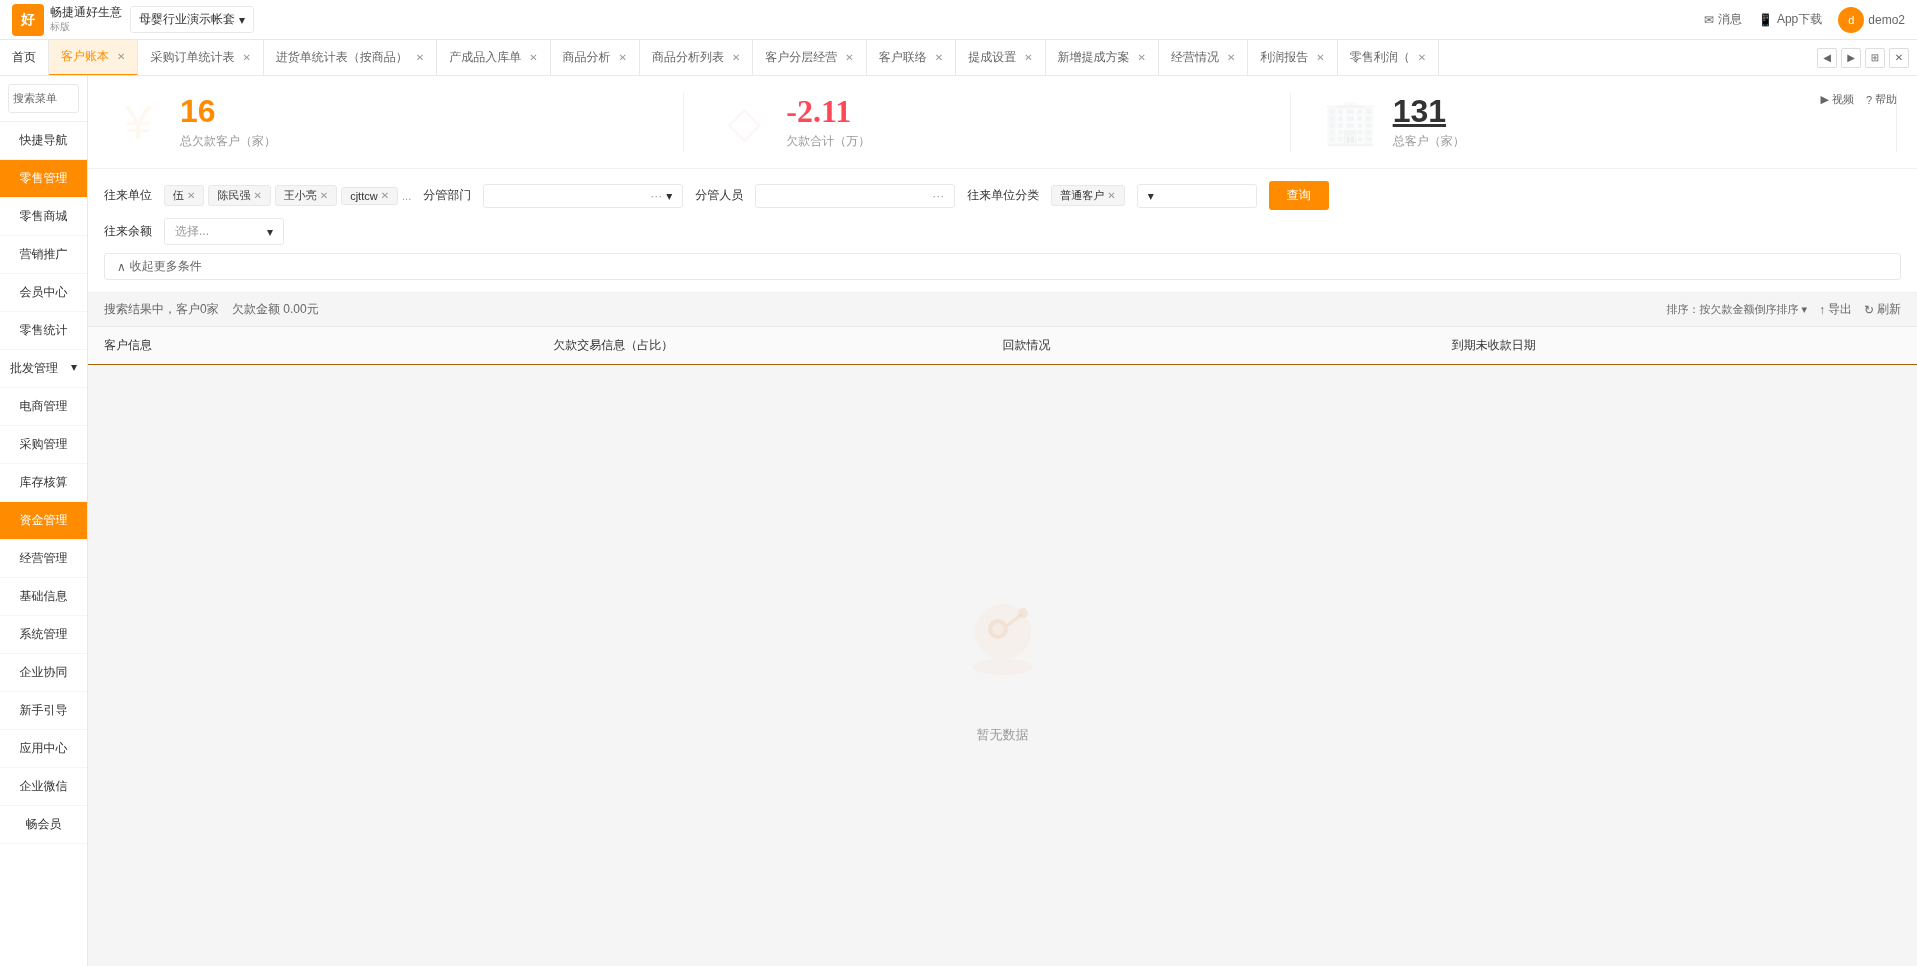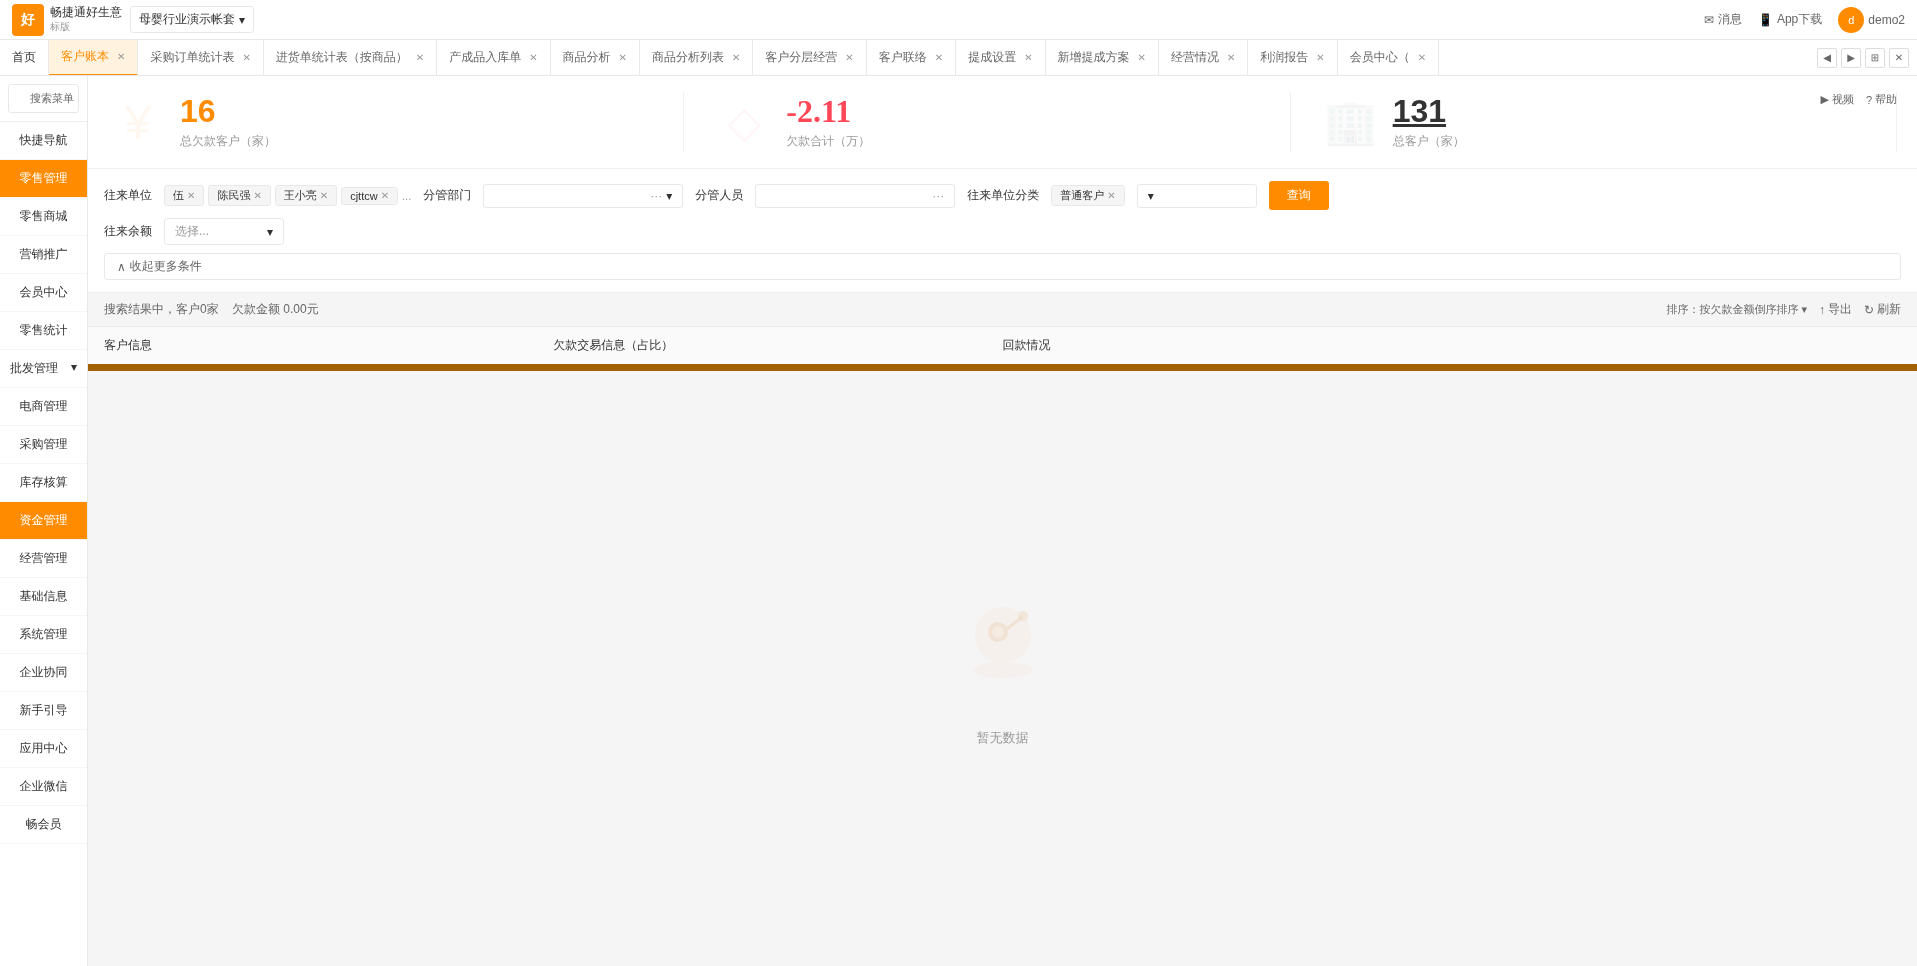--- a/index.html
+++ b/index.html
@@ -75,21 +75,21 @@
     }
     .sidebar-search-btn {
       width: 100%;
       padding: 6px 4px;
       background: #fff;
       border: 1px solid #e8e8e8;
       border-radius: 3px;
       font-size: 11px;
       color: #666;
       cursor: pointer;
-      text-align: right;
+      text-align: left;
     }
     .sidebar-nav-item {
       padding: 10px 8px;
       font-size: 12px;
       color: #333;
       cursor: pointer;
       text-align: center;
       border-bottom: 1px solid #f5f5f5;
     }
     .sidebar-nav-item.active { background: #ff8c00; color: #fff; }
@@ -168,21 +168,21 @@
     }
     .table-toolbar-left { font-size: 12px; color: #666; }
     .table-toolbar-right { display: flex; align-items: center; gap: 12px; }
     .toolbar-btn { font-size: 12px; color: #666; cursor: pointer; display: flex; align-items: center; gap: 3px; }
     .sort-select { font-size: 11px; color: #666; cursor: pointer; display: flex; align-items: center; gap: 3px; }
 
     .table-header {
       display: grid;
       grid-template-columns: 2fr 2fr 2fr 2fr;
       background: #fafafa;
-      border-bottom: 7px solid #a16207;
+      border-bottom: 1px solid #a16207;
       padding: 10px 16px;
       flex-shrink: 0;
     }
     .table-header-cell { font-size: 12px; color: #333; font-weight: 500; }
 
     .table-body { flex: 1; overflow-y: auto; display: flex; align-items: center; justify-content: center; flex-direction: column; }
 
     .empty-state { display: flex; flex-direction: column; align-items: center; gap: 20px; padding: 40px; }
     .empty-icon { font-size: 80px; opacity: 0.4; }
     .empty-text { font-size: 13px; color: #999; }
@@ -266,21 +266,21 @@
   </div>
   <div class="tab-item">
     <span>经营情况</span>
     <span class="tab-close">✕</span>
   </div>
   <div class="tab-item">
     <span>利润报告</span>
     <span class="tab-close">✕</span>
   </div>
   <div class="tab-item">
-    <span>会员中心（</span>
+    <span>零售利润（</span>
     <span class="tab-close">✕</span>
   </div>
   <div class="tab-nav-btns">
     <div class="tab-nav-btn">◀</div>
     <div class="tab-nav-btn">▶</div>
     <div class="tab-nav-btn">⊞</div>
     <div class="tab-nav-btn">✕</div>
   </div>
 </div>
 
@@ -438,20 +438,21 @@
           <div class="toolbar-btn">
             <span>↻</span>
             <span>刷新</span>
           </div>
         </div>
       </div>
       <div class="table-header">
         <div class="table-header-cell">客户信息</div>
         <div class="table-header-cell">欠款交易信息（占比）</div>
         <div class="table-header-cell">回款情况</div>
+        <div class="table-header-cell">到期未收款日期</div>
       </div>
       <div class="table-body">
         <div class="empty-state">
           <div class="empty-icon">
             <svg width="100" height="100" viewBox="0 0 100 100" xmlns="http://www.w3.org/2000/svg">
               <ellipse cx="50" cy="80" rx="30" ry="8" fill="#f5dece" opacity="0.5"></ellipse>
               <circle cx="50" cy="45" r="28" fill="#f5dece" opacity="0.6"></circle>
               <circle cx="45" cy="42" r="10" fill="#e8b88a" opacity="0.7"></circle>
               <circle cx="45" cy="42" r="6" fill="#fff" opacity="0.4"></circle>
               <line x1="55" y1="38" x2="68" y2="28" stroke="#e8b88a" stroke-width="3" stroke-linecap="round" opacity="0.7"></line>

